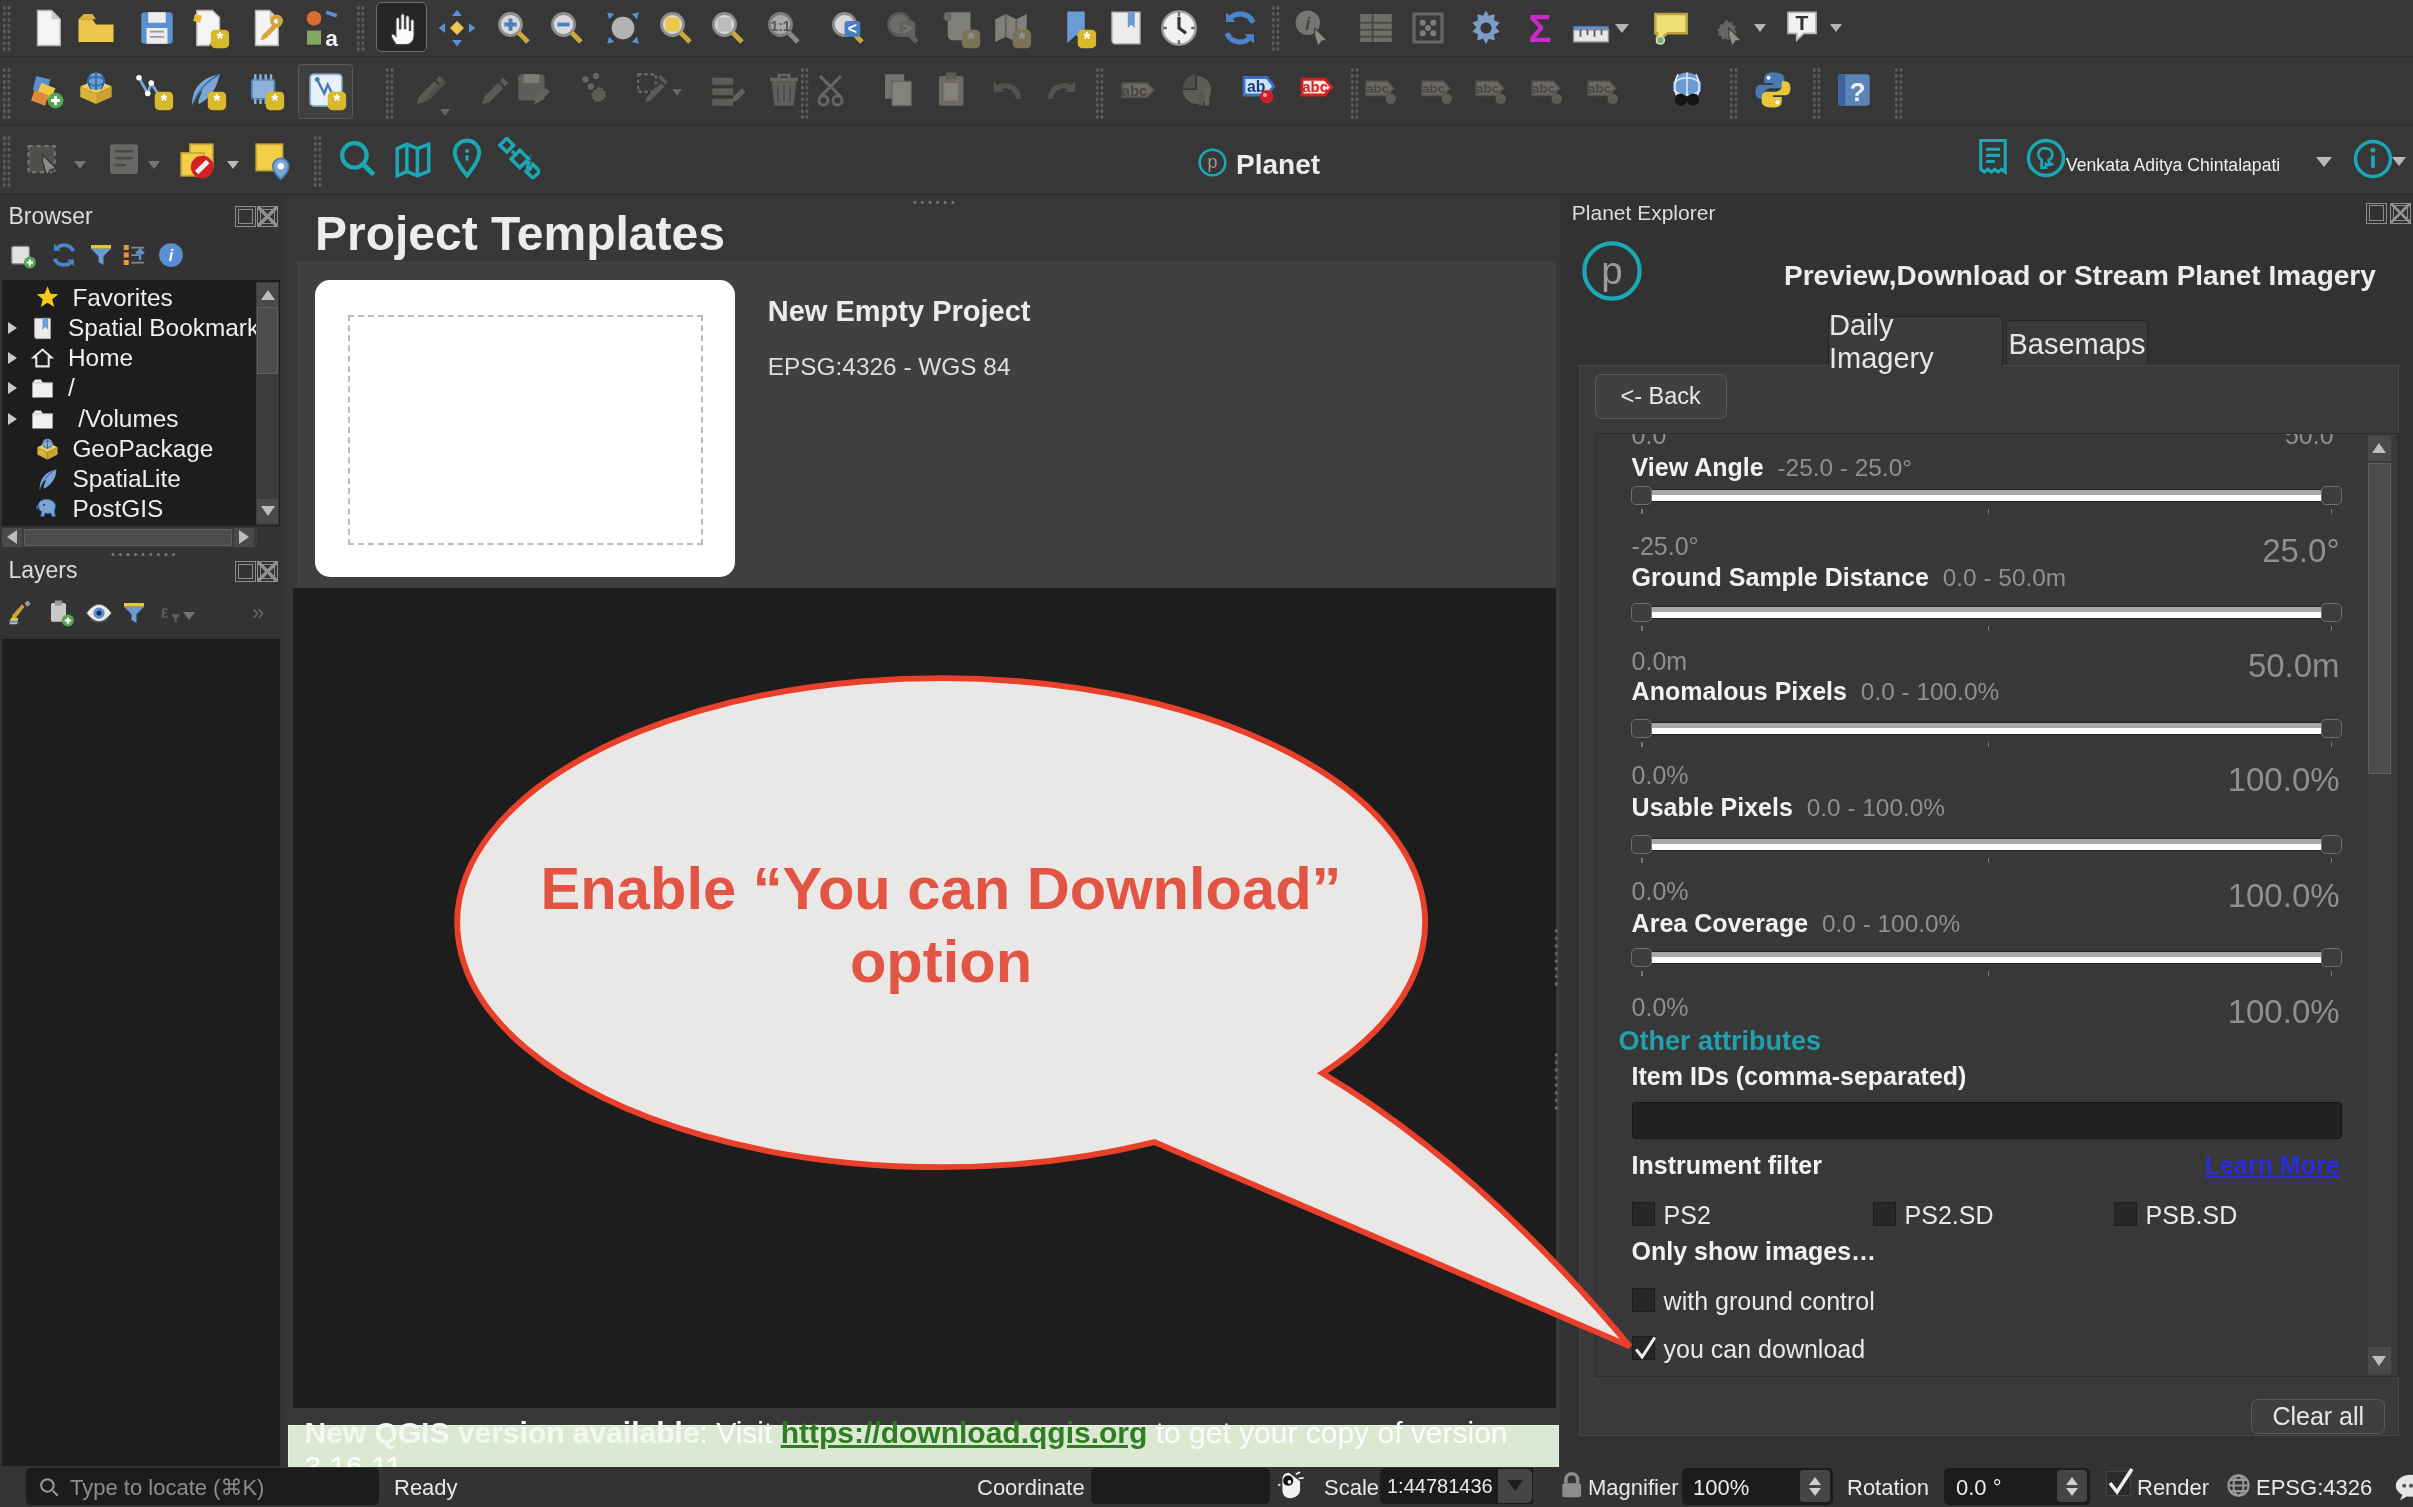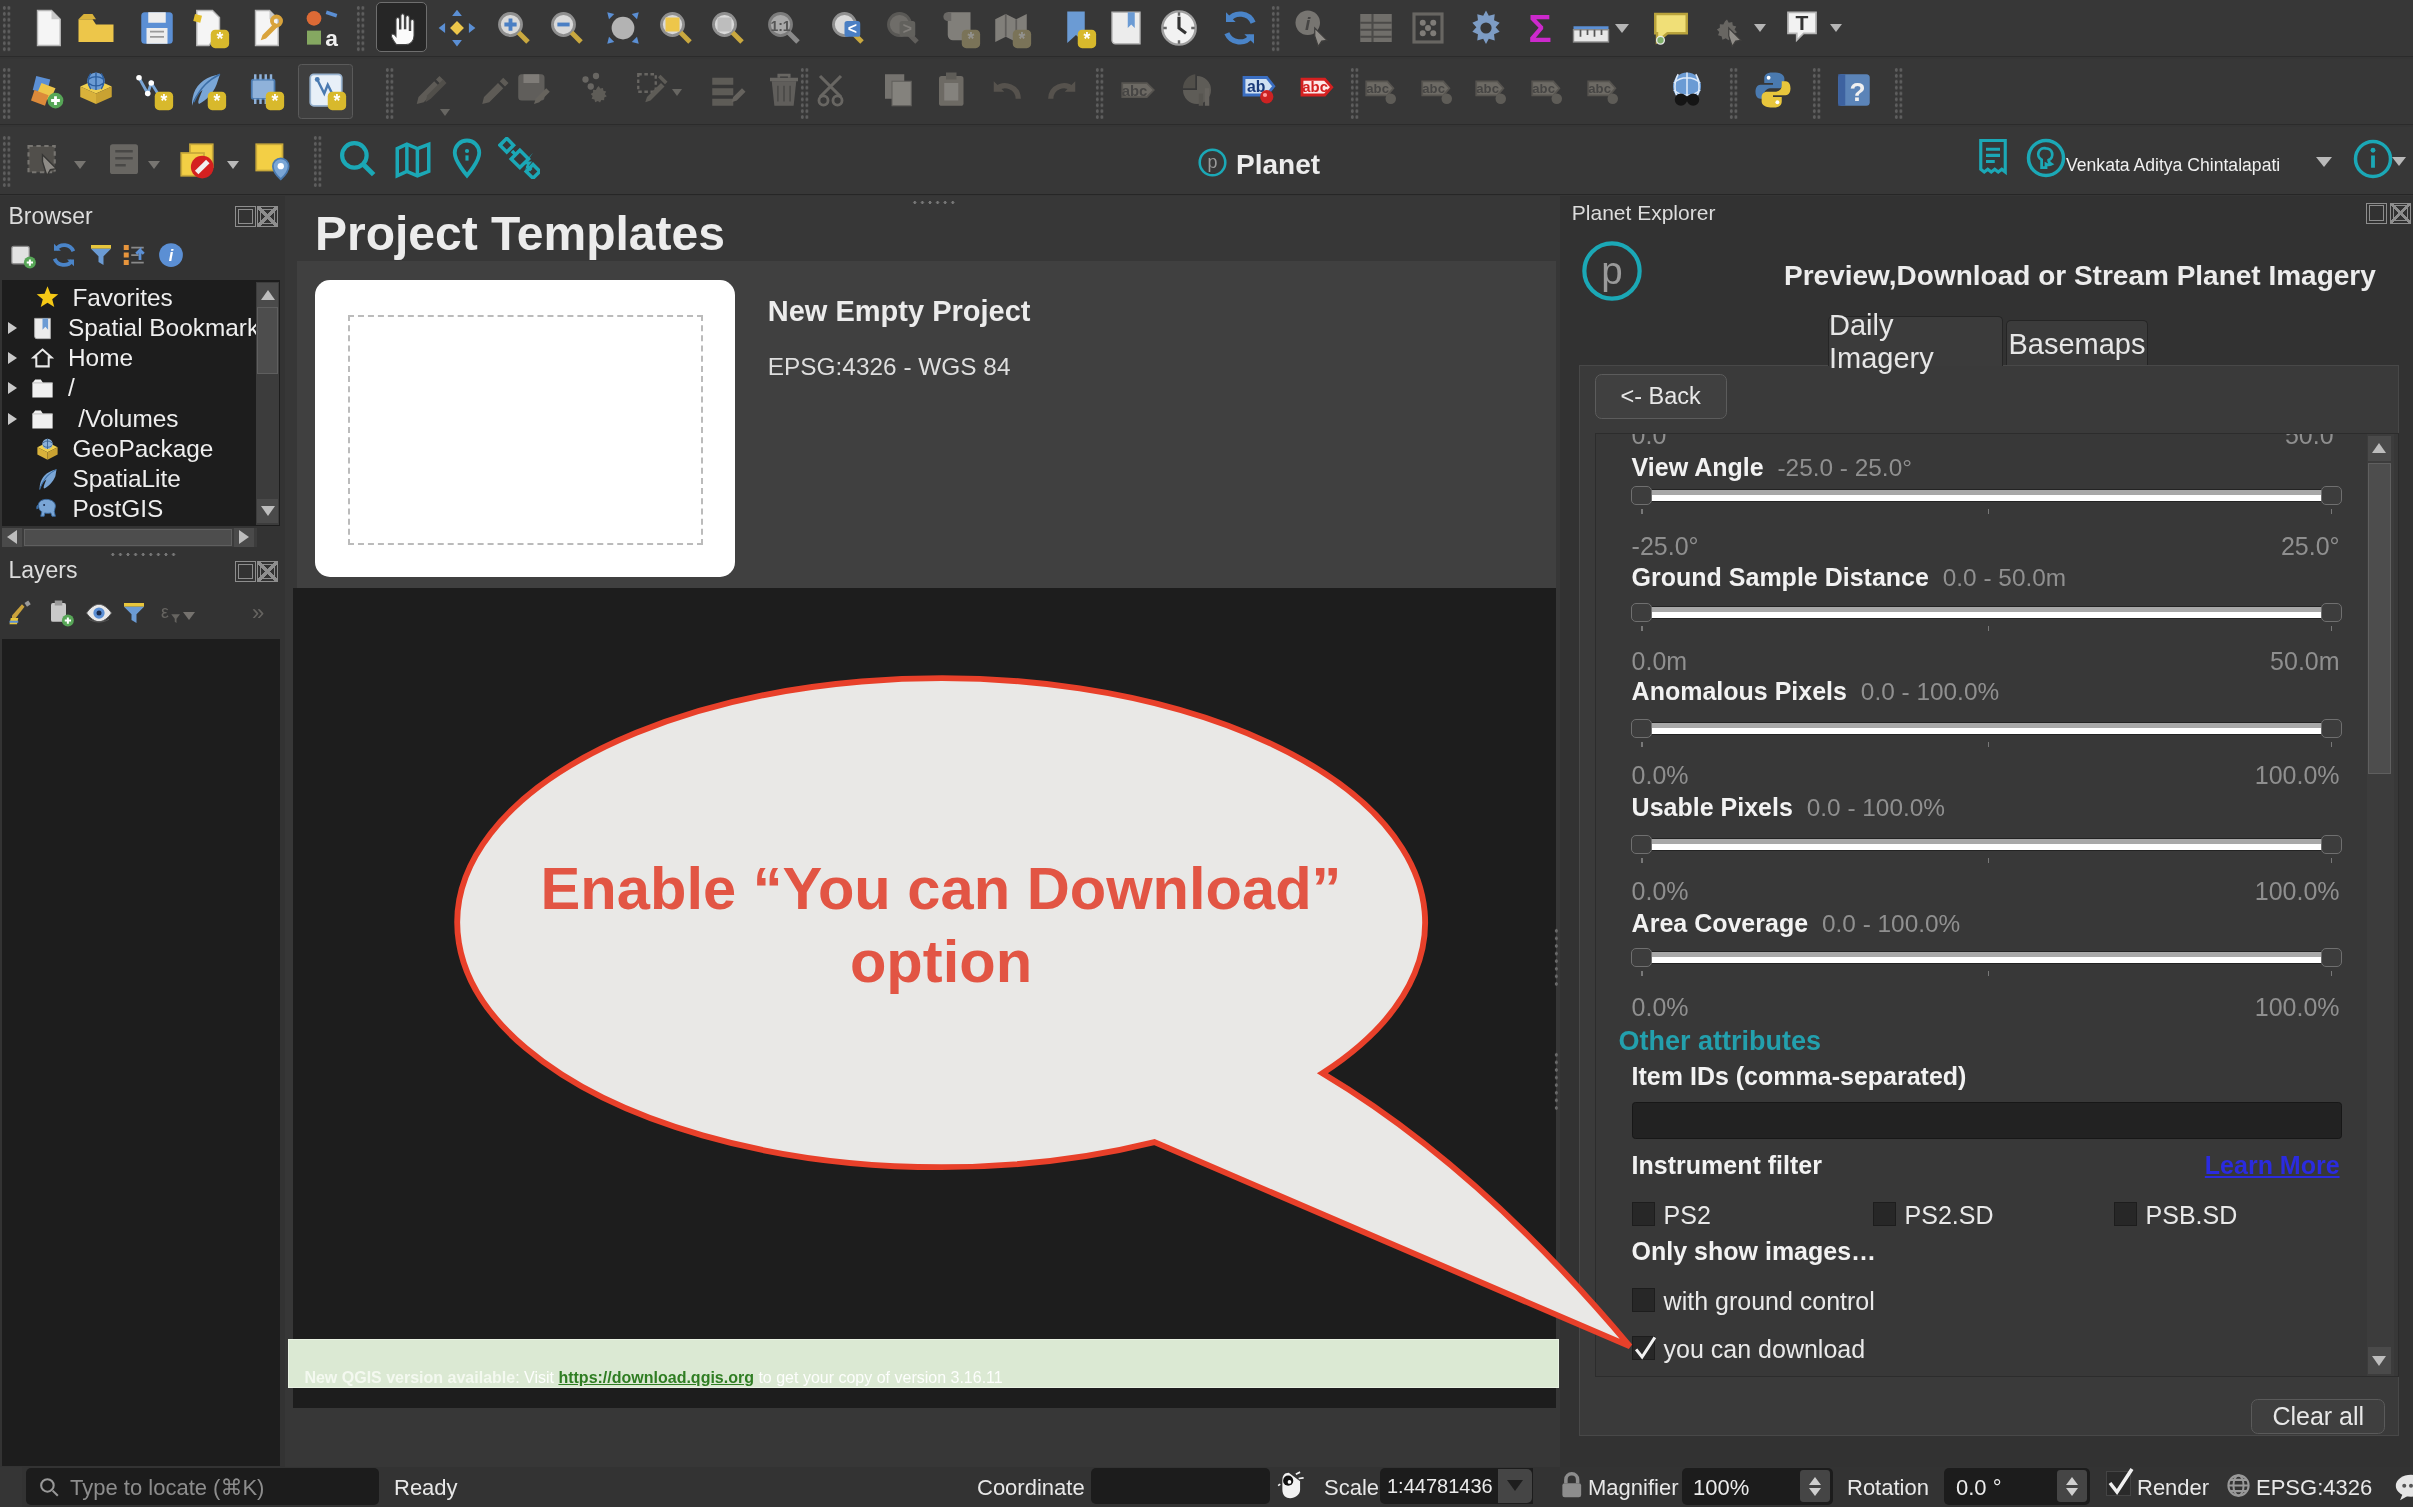--- a/index.html
+++ b/index.html
@@ -28,33 +28,33 @@
 .tri-u{width:0;height:0;border-left:7.6px solid transparent;border-right:7.6px solid transparent;border-bottom:10px solid #bdbdbd}
 .tri-d{width:0;height:0;border-left:7.6px solid transparent;border-right:7.6px solid transparent;border-top:10px solid #bdbdbd}
 .tri-l{width:0;height:0;border-top:7.6px solid transparent;border-bottom:7.6px solid transparent;border-right:10px solid #bdbdbd}
 .tri-r{width:0;height:0;border-top:7.6px solid transparent;border-bottom:7.6px solid transparent;border-left:10px solid #bdbdbd}
 
 #center{left:285px;top:196px;width:1275px;height:1271px;background:#373737}
 #strip{left:11.8px;top:65px;width:1259px;height:328px;background:#404040}
 #card{left:18.5px;top:19.3px;width:420px;height:297px;background:#ffffff;border-radius:15px}
 #dashrect{position:absolute;left:33px;top:35px;width:355px;height:230px;border:2.5px dashed #bbbbbb}
 #canvas{left:7.6px;top:392px;width:1263px;height:820px;background:#1d1d1d}
-#greenbar{left:3.4px;top:1143px;width:1271px;height:49px;background:#dbe9d3;border:1.7px solid #e9f2e3;font-size:16px;color:#fdfefc;display:flex;align-items:flex-end}
+#greenbar{left:3.4px;top:1229px;width:1271px;height:49px;background:#dbe9d3;border:1.7px solid #e9f2e3;font-size:30px;color:#fdfefc;display:flex;align-items:center}
 
 #rdock{left:1560px;top:196px;width:854px;height:1271px;background:#323232}
 .tab{position:absolute;background:#3b3b3b;border:1.7px solid #252525;border-bottom:none;border-radius:5px 5px 0 0;color:#e6e6e6;font-size:29px;display:flex;align-items:center;justify-content:center}
 #pbox{position:absolute;left:19.3px;top:169px;width:820px;height:1071px;background:#3a3a3a;border:1.7px solid #484848}
 #scrollarea{position:absolute;left:14.3px;top:67px;width:804px;height:944px;background:#383838;border:1.7px solid #2c2c2c;overflow:hidden}
 .slab{position:absolute;left:36px;font-size:25px;color:#f2f2f2;font-weight:bold;white-space:nowrap}
 .srange{font-weight:normal;color:#909090;font-size:24.4px}
 .track{position:absolute;left:36px;width:710px;height:13.4px;background:linear-gradient(#a8a8a8 0 44%,#ffffff 44%);border:0.8px solid #232323;border-radius:2.5px}
 .knob{position:absolute;width:21px;height:19.3px;background:#3d3d3d;border:1.7px solid #6f6f6f;border-radius:5px;top:-4.2px}
 .tick{position:absolute;width:1.7px;height:5.9px;background:#787878;top:18.5px}
 .emin{position:absolute;left:36px;font-size:25px;color:#8f8f8f}
-.emax{position:absolute;right:58px;font-size:25px;color:#8f8f8f}
+.emax{position:absolute;right:58px;font-size:33px;color:#8f8f8f}
 .cb{position:absolute;width:23.5px;height:23.5px;background:#272727;border:0.8px solid #1d1d1d}
 .cblab{position:absolute;font-size:25px;color:#e9e9e9;white-space:nowrap}
 
 #status{left:0;top:1467px;width:2413px;height:40px;background:#333333;font-size:22px;color:#e8e8e8;margin-left:22px;}
 .inp{position:absolute;background:#1c1c1c;border-radius:5px}
 .spin{position:absolute;right:2.5px;top:2.5px;bottom:2.5px;width:30px;background:#454545;border-radius:3.4px;display:flex;flex-direction:column;align-items:center;justify-content:center;gap:3.4px}
 .sp-u{width:0;height:0;border-left:6.7px solid transparent;border-right:6.7px solid transparent;border-bottom:8.4px solid #cfcfcf}
 .sp-d{width:0;height:0;border-left:6.7px solid transparent;border-right:6.7px solid transparent;border-top:8.4px solid #cfcfcf}
 </style></head>
 <body>

